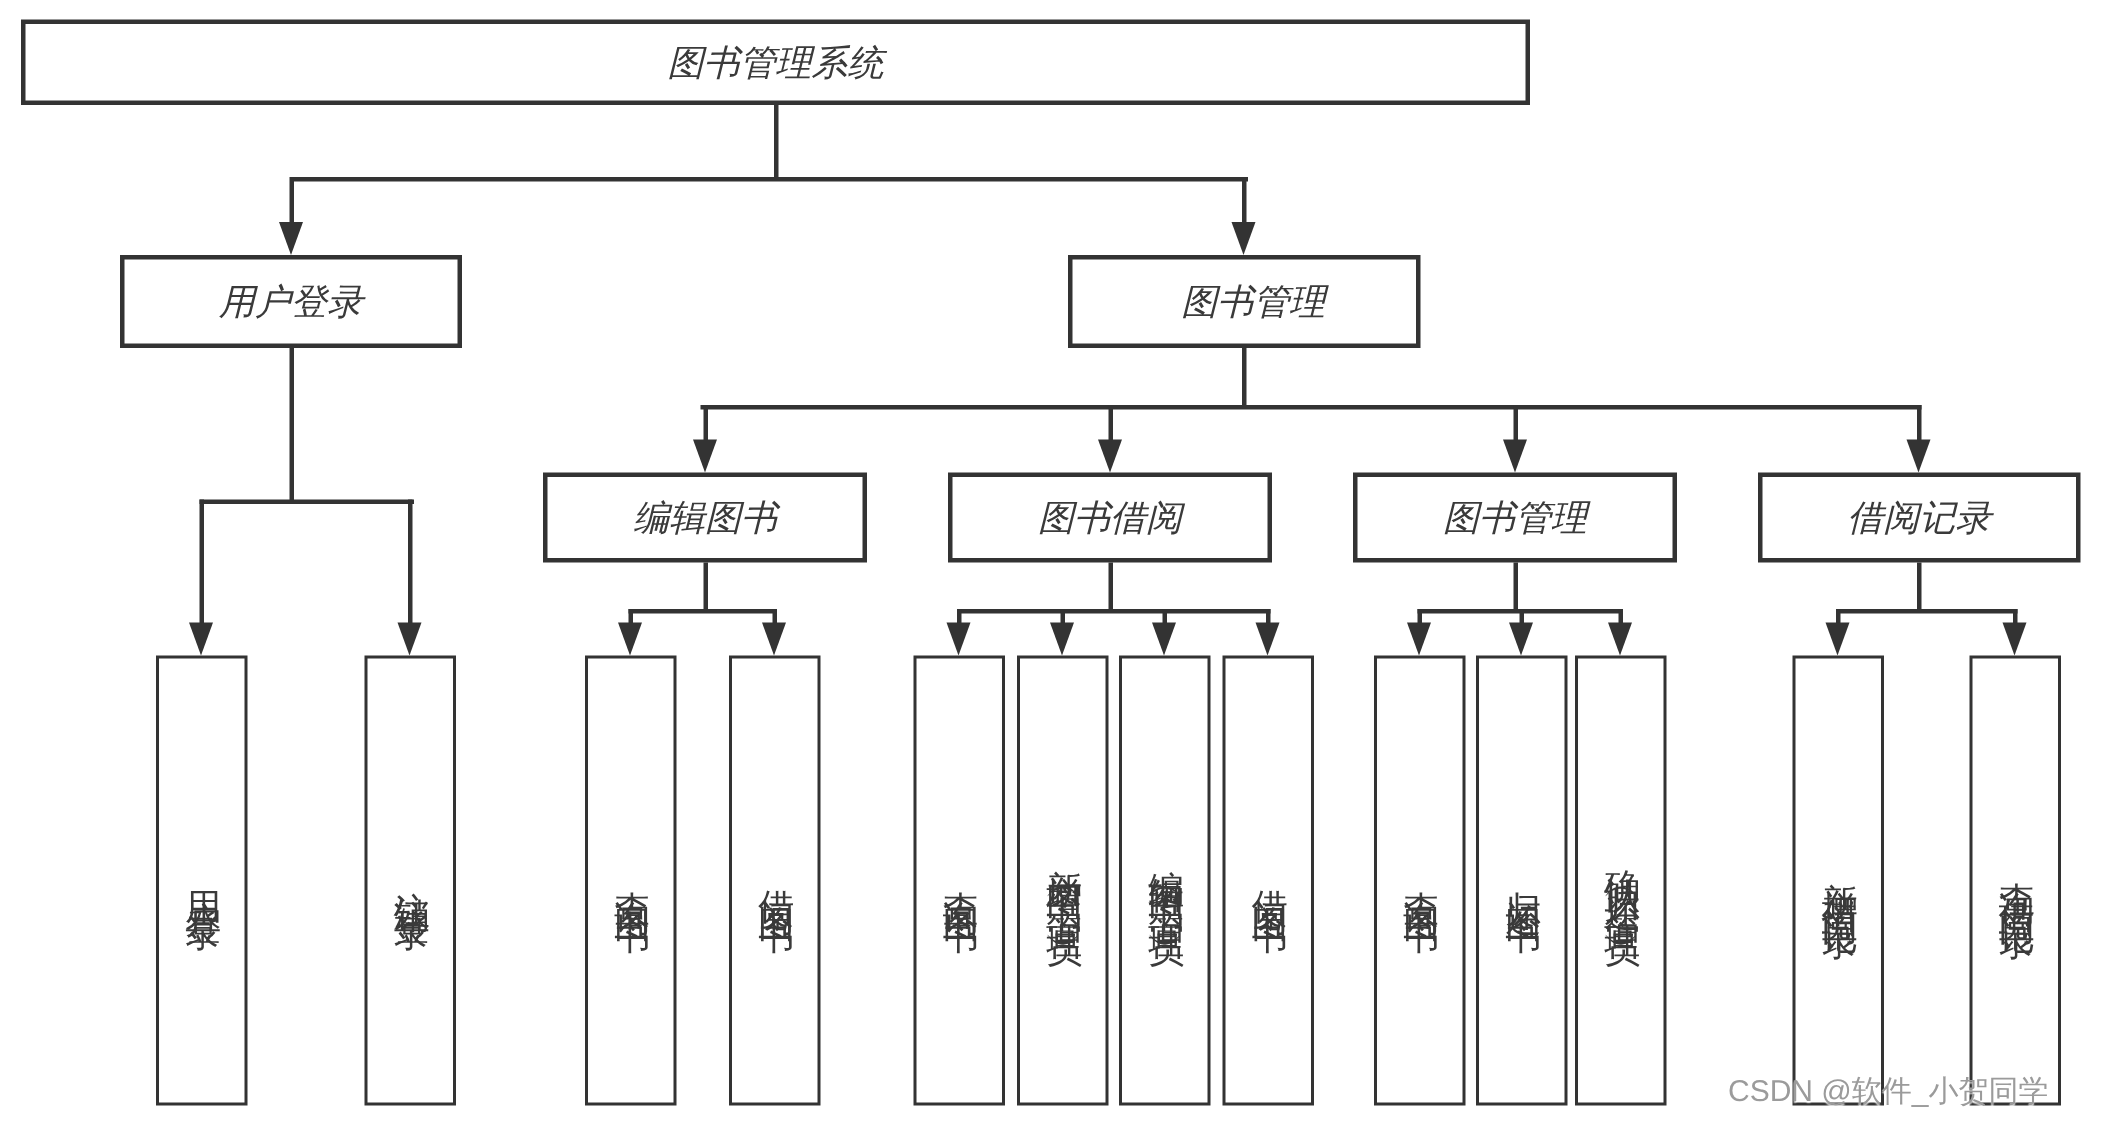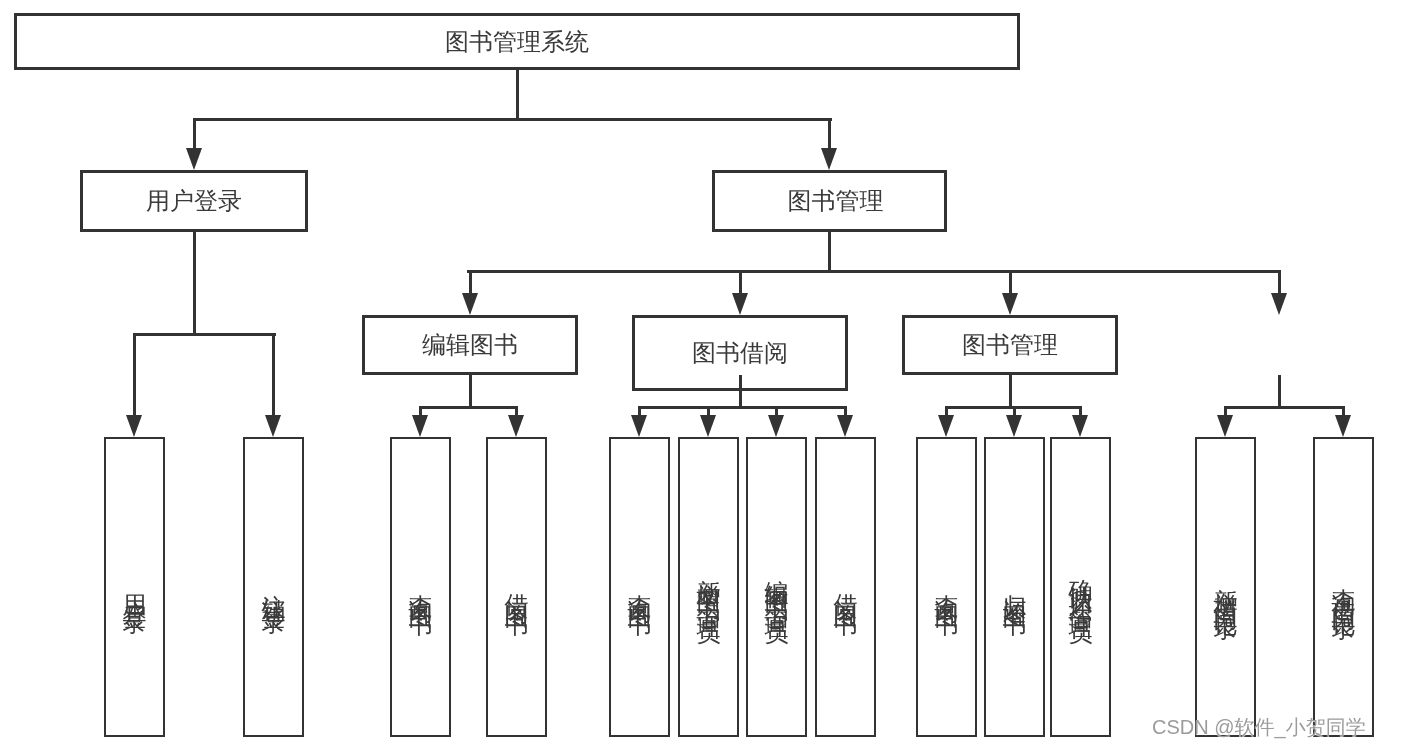--- a/index.html
+++ b/index.html
@@ -21,20 +21,21 @@
     border: 3px solid var(--line, #333333);
     background: #ffffff;
     display: flex;
     align-items: center;
     justify-content: center;
   }
   .hbox .label {
     font-size: 24px;
     color: var(--text, #3a3a3a);
     white-space: nowrap;
+    font-style: italic;
   }
   .vbox {
     position: absolute;
     box-sizing: border-box;
     border: 2px solid var(--line, #333333);
     background: #ffffff;
     width: 61px;
     height: 300px;
     top: 437px;
     display: flex;
@@ -85,25 +86,28 @@
   <div class="hbox" style="left:80px; top:170px; width:228px; height:62px;">
     <span class="label">用户登录</span>
   </div>
   <div class="hbox" style="left:712px; top:170px; width:235px; height:62px;padding-left:12px;">
     <span class="label">图书管理</span>
   </div>
 
   <div class="hbox" style="left:362px; top:315px; width:216px; height:60px;">
     <span class="label">编辑图书</span>
   </div>
-  <div class="hbox" style="left:632px; top:315px; width:216px; height:76px;">
+  <div class="hbox" style="left:632px; top:315px; width:216px; height:60px;">
     <span class="label">图书借阅</span>
   </div>
   <div class="hbox" style="left:902px; top:315px; width:216px; height:60px;">
     <span class="label">图书管理</span>
+  </div>
+  <div class="hbox" style="left:1172px; top:315px; width:215px; height:60px;">
+    <span class="label">借阅记录</span>
   </div>
 
   <div class="vbox" style="left:104px;">
     <span class="vlabel">用户登录</span>
   </div>
   <div class="vbox" style="left:243px;">
     <span class="vlabel">注销登录</span>
   </div>
 
   <div class="vbox" style="left:390px;">

